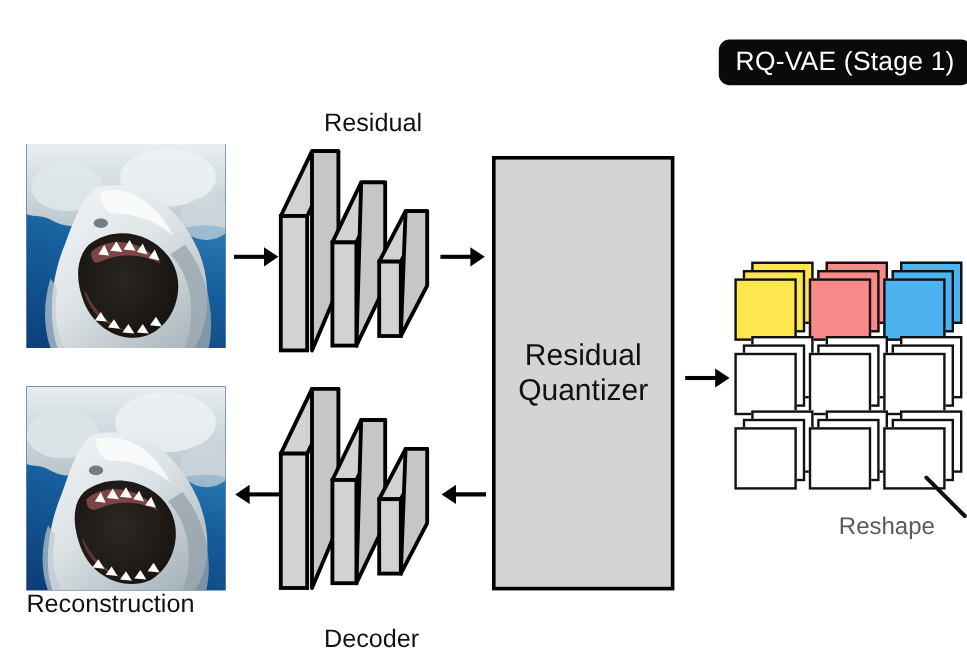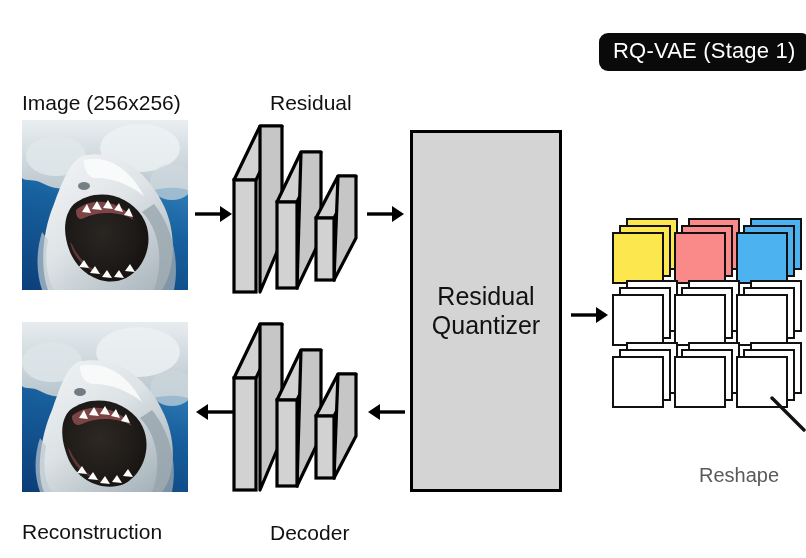--- a/index.html
+++ b/index.html
@@ -24,23 +24,23 @@
     font-size:22px;
     letter-spacing:.2px;
     line-height:1;
     white-space:nowrap;
   }
 
   
   .label{font-size:21px;color:#111;white-space:nowrap;line-height:1;}
   #label-image{left:22px;top:92px;}
   #label-encoder{left:270px;top:92px;}
-  #label-reconstruction{left:22px;top:521px;text-align:center;}
+  #label-reconstruction{left:22px;top:493px;text-align:center;}
   #label-decoder{left:270px;top:510px;margin-top:12px;}
-  #label-reshape{left:699px;top:429px;color:#5a5a5a;font-size:20px;margin-top:36px;}
+  #label-reshape{left:699px;top:429px;color:#5a5a5a;font-size:20px;}
 
   
   .photo{width:166px;height:170px;overflow:hidden;background:#123a63;}
   #photo-input{left:22px;top:120px;}
   #photo-recon{left:22px;top:322px;}
   .photo svg{display:block;}
 
   
   .slab{position:absolute;}
   .slab svg{display:block;overflow:visible;}
@@ -85,21 +85,20 @@
     letter-spacing:.5px;
   }
 </style>
 </head>
 <body>
 
 <div class="stage">
 
   <div class="abs" id="title-badge" style="background: rgb(10, 10, 10); color: rgb(255, 255, 255);">RQ-VAE (Stage 1)</div>
 
-  <div class="abs label" id="label-image">Image (256x256)</div>
   <div class="abs label" id="label-encoder">Residual</div>
   <div class="abs label" id="label-reconstruction">Reconstruction</div>
   <div class="abs label" id="label-decoder">Decoder</div>
   <div class="abs label" id="label-reshape">Reshape</div>
 
   <div class="abs photo" id="photo-input">
     <svg width="166" height="170" viewBox="0 0 166 170">
       <defs>
         <linearGradient id="water1" x1="0" y1="1" x2="0.3" y2="0">
           <stop offset="0" stop-color="#0c3f7a"></stop>

